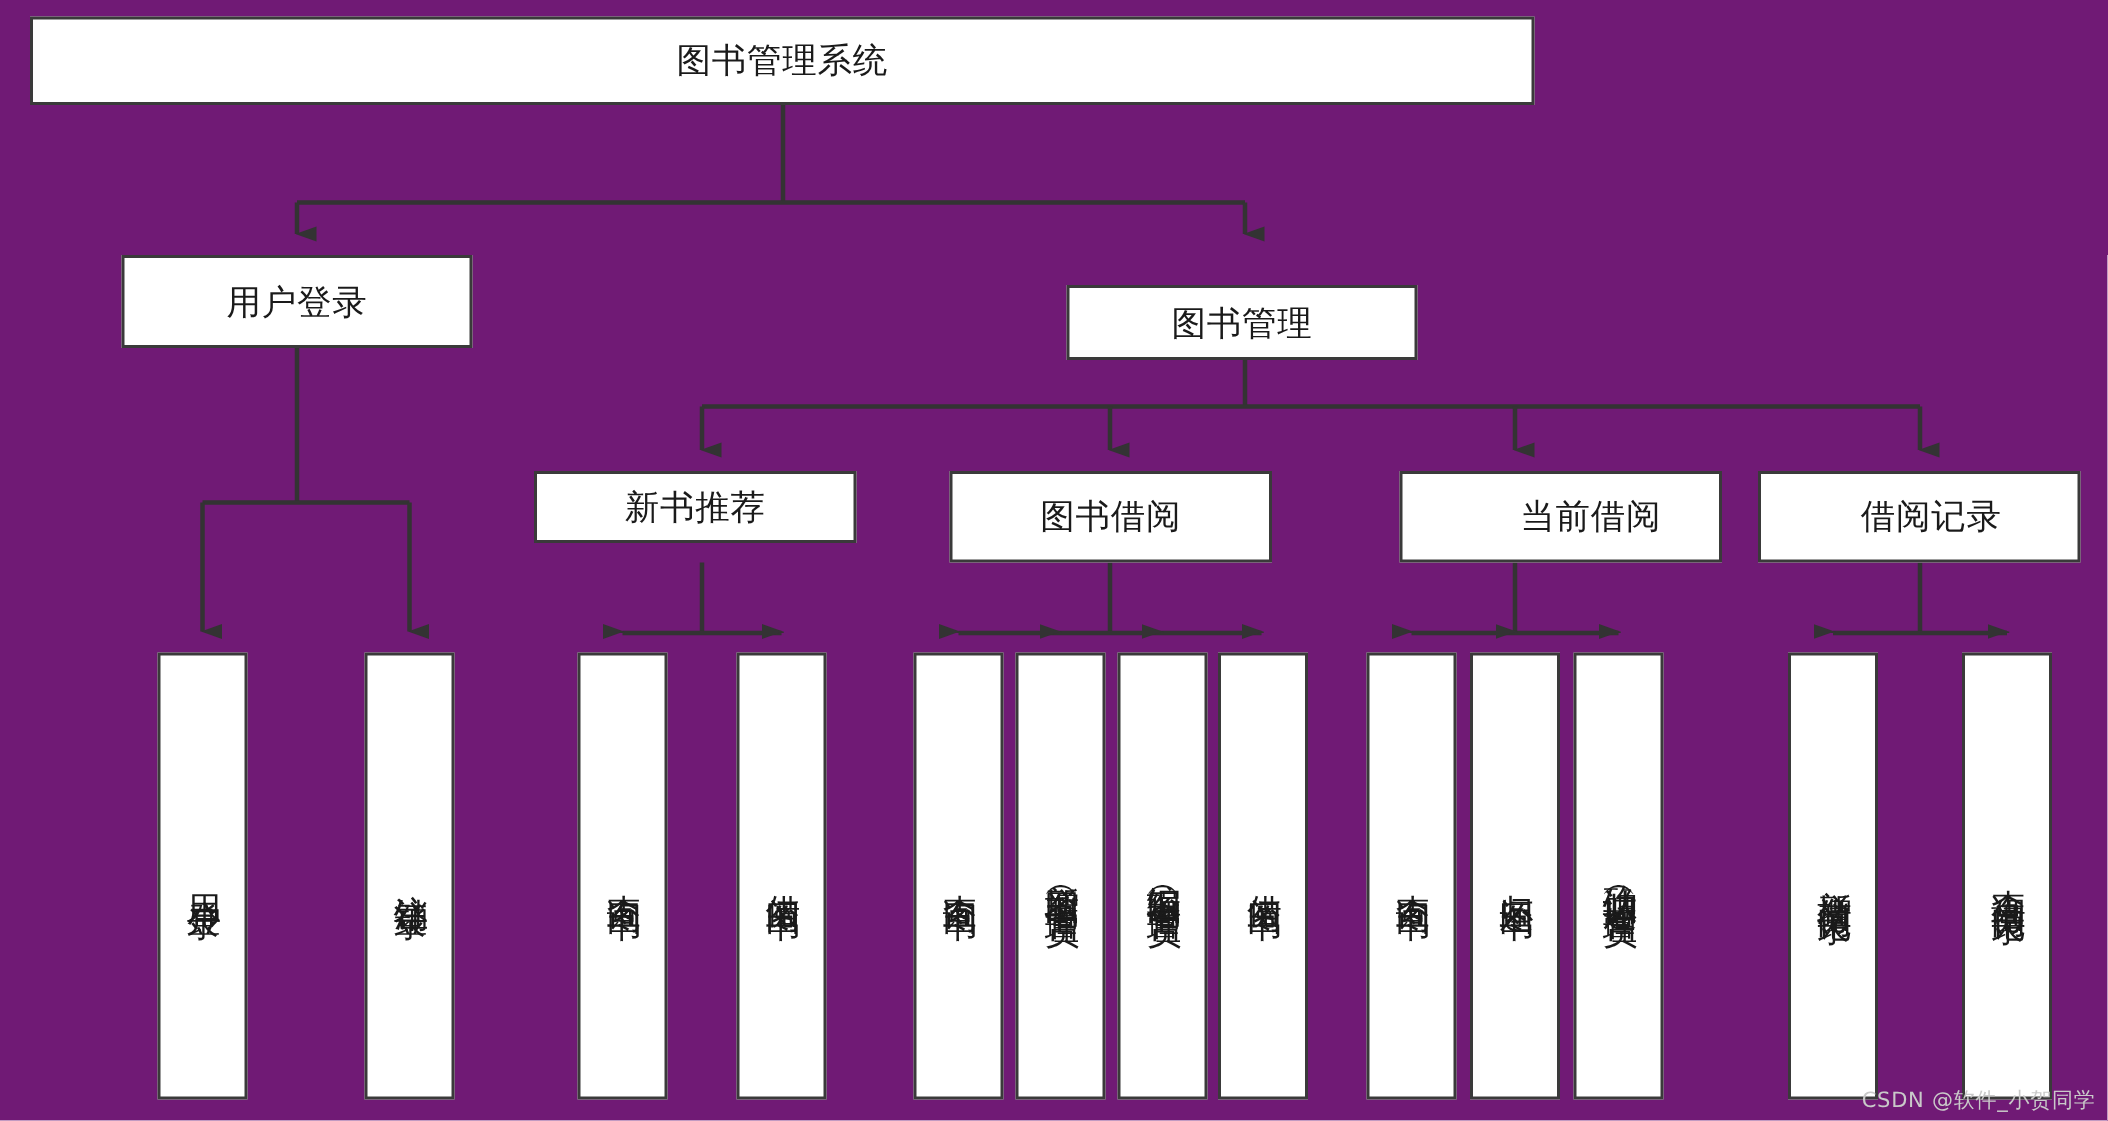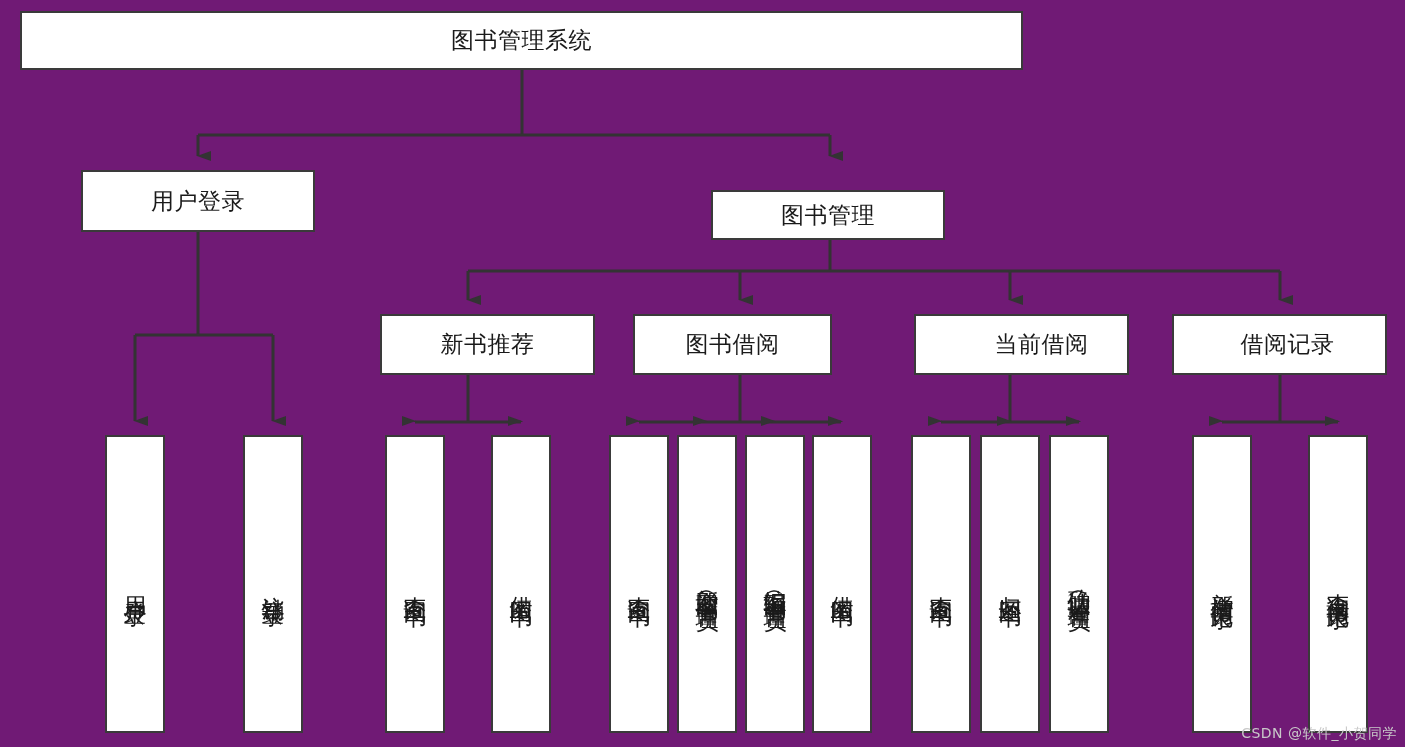--- a/index.html
+++ b/index.html
@@ -121,27 +121,27 @@
     <span>图书管理系统</span>
   </div>
 
   <div class="node horiz" style="left:81px; top:170px; width:234px; height:62px;">
     <span>用户登录</span>
   </div>
   <div class="node horiz" style="left:711px; top:170px; width:234px; height:50px;margin-top:20px;">
     <span>图书管理</span>
   </div>
 
-  <div class="node horiz" style="left:380px; top:314px; width:215px; height:61px;">
+  <div class="node horiz" style="left:356px; top:314px; width:215px; height:48px;">
     <span>新书推荐</span>
   </div>
-  <div class="node horiz" style="left:633px; top:314px; width:199px; height:61px;justify-content:center;">
+  <div class="node horiz" style="left:633px; top:314px; width:215px; height:61px;justify-content:center;">
     <span>图书借阅</span>
   </div>
-  <div class="node horiz" style="left:914px; top:314px; width:215px; height:61px;padding-left:40px;">
+  <div class="node horiz" style="left:933px; top:314px; width:215px; height:61px;padding-left:40px;">
     <span>当前借阅</span>
   </div>
   <div class="node horiz" style="left:1172px; top:314px; width:215px; height:61px;padding-left:16px;">
     <span>借阅记录</span>
   </div>
 
   <div class="node vert" style="left:105px; top:435px; width:60px; height:298px;">
     <span class="vtext">用户登录</span>
   </div>
   <div class="node vert" style="left:243px; top:435px; width:60px; height:298px;">

